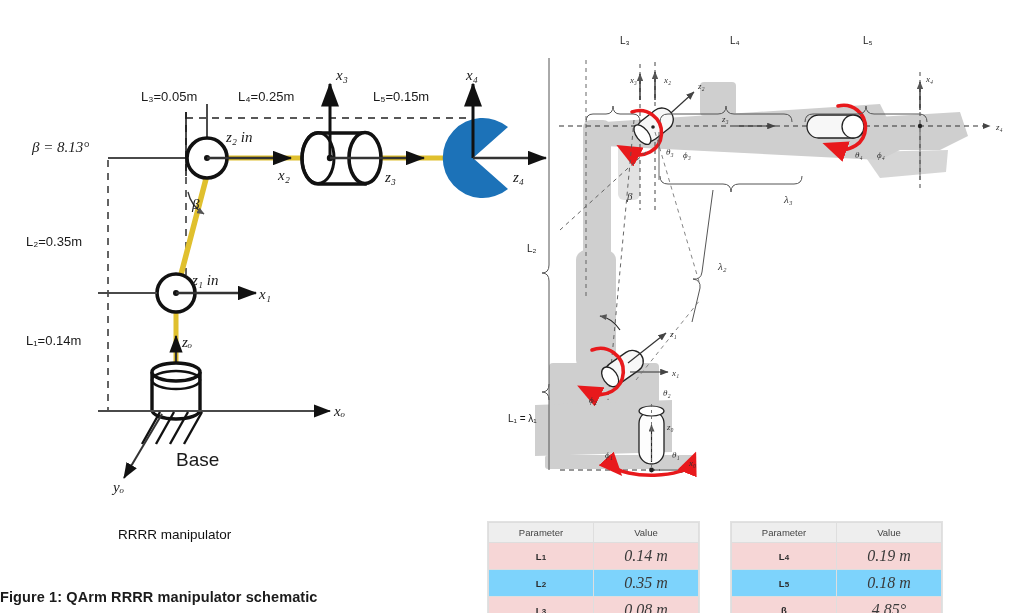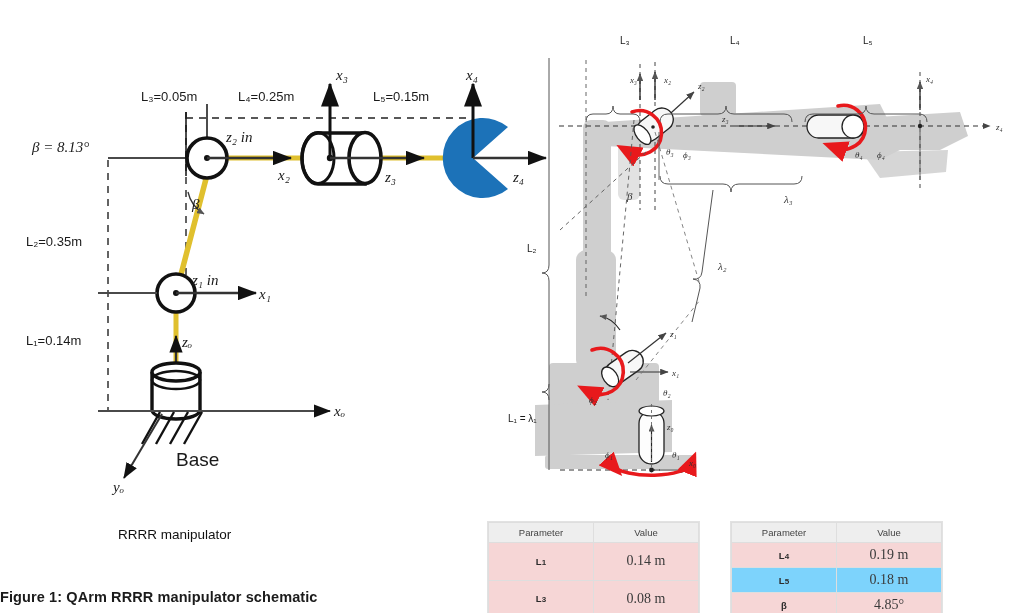--- a/index.html
+++ b/index.html
@@ -25,21 +25,21 @@
   .tables{position:absolute;left:488px;top:481px;display:flex;gap:32px;}
   table{border-collapse:collapse;font-family:"Liberation Sans",sans-serif;
         font-size:9.5px;color:#3a3a3a;background:#7dd3fc;
         box-shadow:0 0 0 1px #e2e2e2;margin-top:41px;}
   th,td{border:1px solid #dedede;padding:4px 0;text-align:center;}
   th{background:#eeeeee;font-weight:normal;color:#444;}
   th.p-col,td.p-col{width:104px;}
   th.v-col,td.v-col{width:104px;}
   tr.alt td{background:#f6d6d6;}
   td.p-col{font-weight:bold;color:#2b2b2b;}
-  td.v-col{font-family:"Liberation Serif",serif;font-size:14px;}
+  td.v-col{font-family:"Liberation Serif",serif;font-style:italic;font-size:16px;}
   .nsub{font-size:8px;}
 </style>
 </head>
 <body>
 
 <div class="fig">
 
 <svg width="1024" height="613" viewBox="0 0 1024 613">
   <defs>
     <marker id="arw" markerWidth="9" markerHeight="7" refX="8.5" refY="3.5" orient="auto">
@@ -278,20 +278,24 @@
       <tr>
         <th class="p-col">Parameter</th>
         <th class="v-col">Value</th>
       </tr>
     </thead>
     <tbody>
       <tr class="alt">
         <td class="p-col">L<span class="nsub">1</span></td>
         <td class="v-col">0.14 m</td>
       </tr>
+      <tr>
+        <td class="p-col">L<span class="nsub">2</span></td>
+        <td class="v-col">0.35 m</td>
+      </tr>
       <tr class="alt">
         <td class="p-col">L<span class="nsub">3</span></td>
         <td class="v-col">0.08 m</td>
       </tr>
     </tbody>
   </table>
 
   <table>
     <thead>
       <tr>

